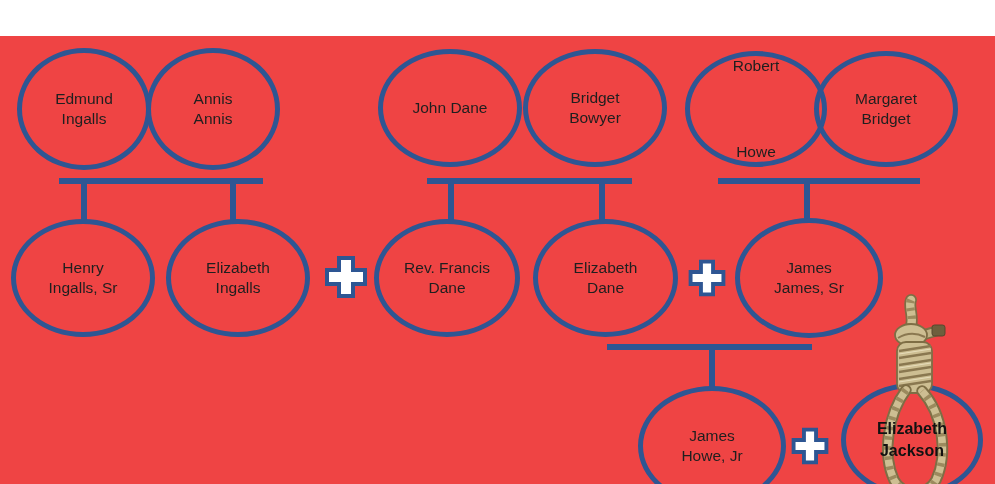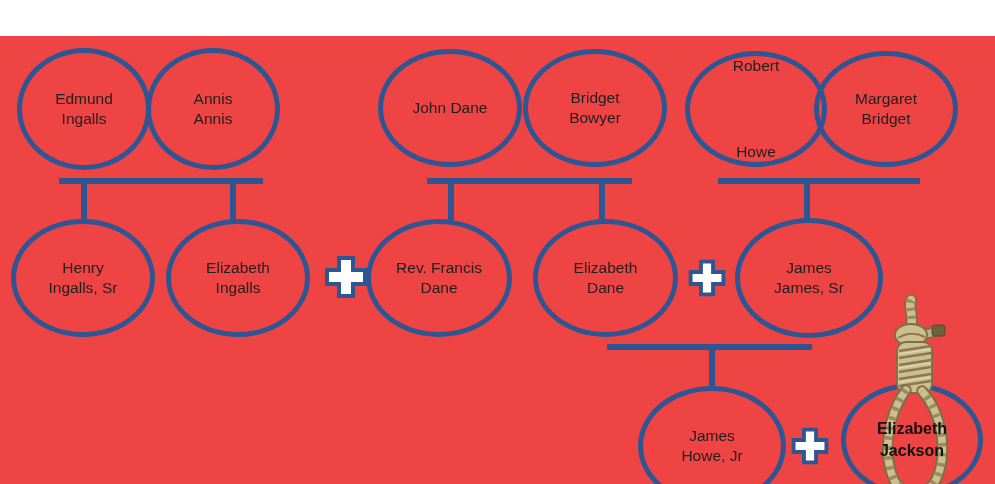--- a/index.html
+++ b/index.html
@@ -105,21 +105,21 @@
   </div>
   <div class="node" style="left:166px;top:183px;width:144px;height:118px;">
     <div class="l">Elizabeth</div>
     <div class="l">Ingalls</div>
   </div>
 
   <svg class="cross" style="left:324px;top:219px;" width="44" height="44" viewBox="-22 -22 44 44">
     <path d="M -7 -19 H 7 V -7 H 19 V 7 H 7 V 19 H -7 V 7 H -19 V -7 H -7 Z" fill="#FFFFFF" stroke="#2E5693" stroke-width="4"></path>
   </svg>
 
-  <div class="node" style="left:366px;top:183px;width:146px;height:118px;">
+  <div class="node" style="left:374px;top:183px;width:146px;height:118px;">
     <div class="l">Rev. Francis</div>
     <div class="l">Dane</div>
   </div>
   <div class="node" style="left:533px;top:183px;width:145px;height:118px;">
     <div class="l">Elizabeth</div>
     <div class="l">Dane</div>
   </div>
 
   <svg class="cross" style="left:688px;top:223px;" width="38" height="38" viewBox="-22 -22 44 44">
     <path d="M -7 -19 H 7 V -7 H 19 V 7 H 7 V 19 H -7 V 7 H -19 V -7 H -7 Z" fill="#FFFFFF" stroke="#2E5693" stroke-width="4.5"></path>

